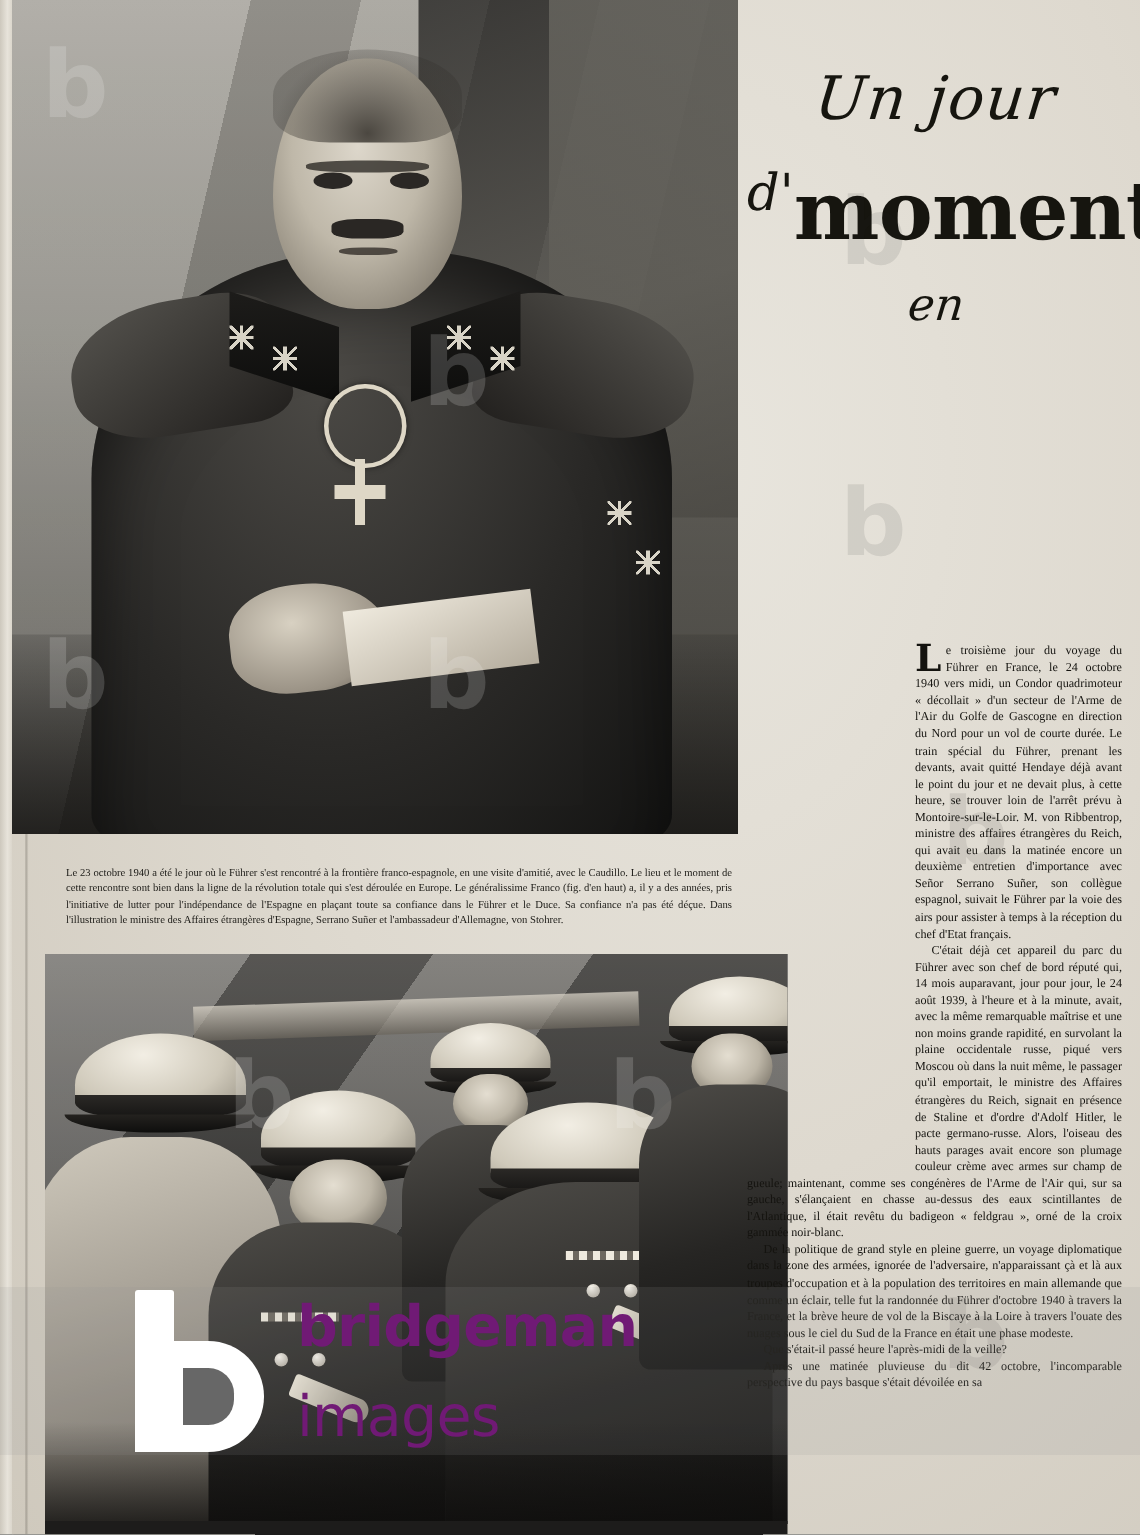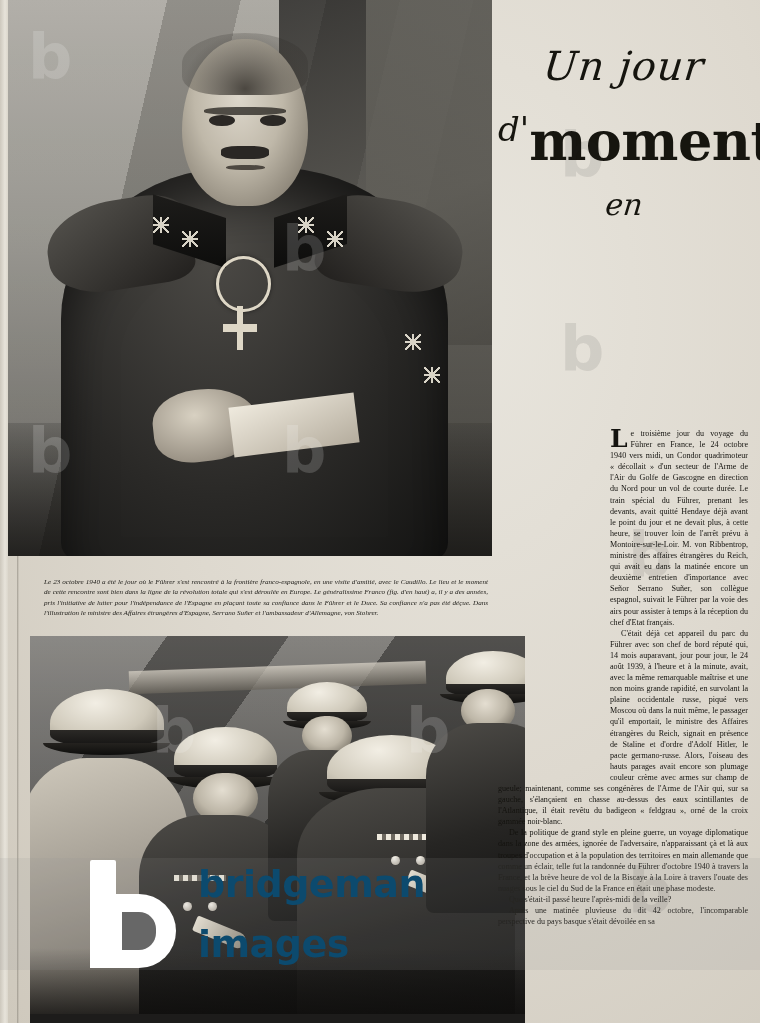--- a/index.html
+++ b/index.html
@@ -244,21 +244,21 @@
     padding:1px 3px 0 0;font-family:"DejaVu Serif",serif;
   }
   .wrapfloat{
     float:left;width:106px;height:352px;margin:0 6px 0 0;
     shape-outside:inset(0);
   }
 
   
   .caption{
     position:absolute;left:44px;top:577px;width:444px;
-    font-family:"Liberation Serif",serif;font-style:italic;
+    font-family:"Liberation Serif",serif;
     font-size:7.1px;line-height:10.4px;color:#1b1a16;text-align:justify;
   }
 
   
   .wm-tile{
     position:absolute;font-family:"DejaVu Sans",sans-serif;
     font-weight:700;color:rgba(255,255,255,.17);
     font-size:62px;line-height:1;pointer-events:none;user-select:none;
   }
   .wm-tile.dark{color:rgba(40,40,40,.10);}
@@ -275,24 +275,24 @@
   }
   .wm-mark .bowl{
     position:absolute;left:6px;top:34px;width:86px;height:74px;
     background:#fff;border-radius:0 37px 37px 0;
   }
   .wm-mark .counter{
     position:absolute;left:38px;top:52px;width:34px;height:38px;
     background:rgba(90,90,90,.92);border-radius:0 17px 17px 0;
   }
   .wm-words{
-    font-family:"DejaVu Sans",sans-serif;font-weight:700;color:#0c4a6e;
+    font-family:"DejaVu Sans",sans-serif;font-weight:700;color:#701a75;
     font-size:38px;line-height:42px;letter-spacing:-.5px;
   }
-  .wm-words .l2{font-weight:700;margin-top:18px;}
+  .wm-words .l2{font-weight:400;margin-top:18px;}
 
   .wm-band{
     position:absolute;left:0;top:858px;width:760px;height:112px;
     background:rgba(150,150,150,.14);pointer-events:none;
   }
 </style>
 </head>
 <body>
 
 <div class="page">

